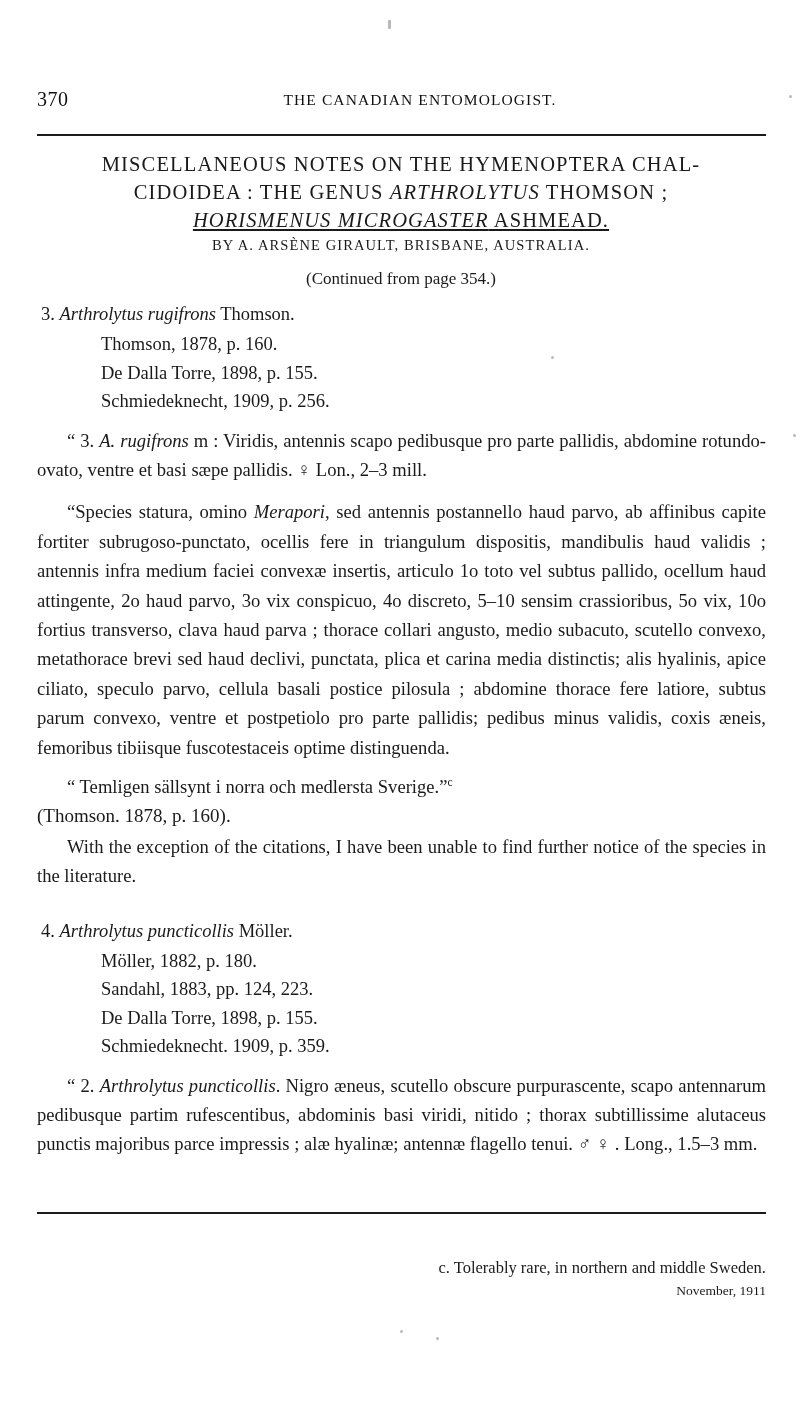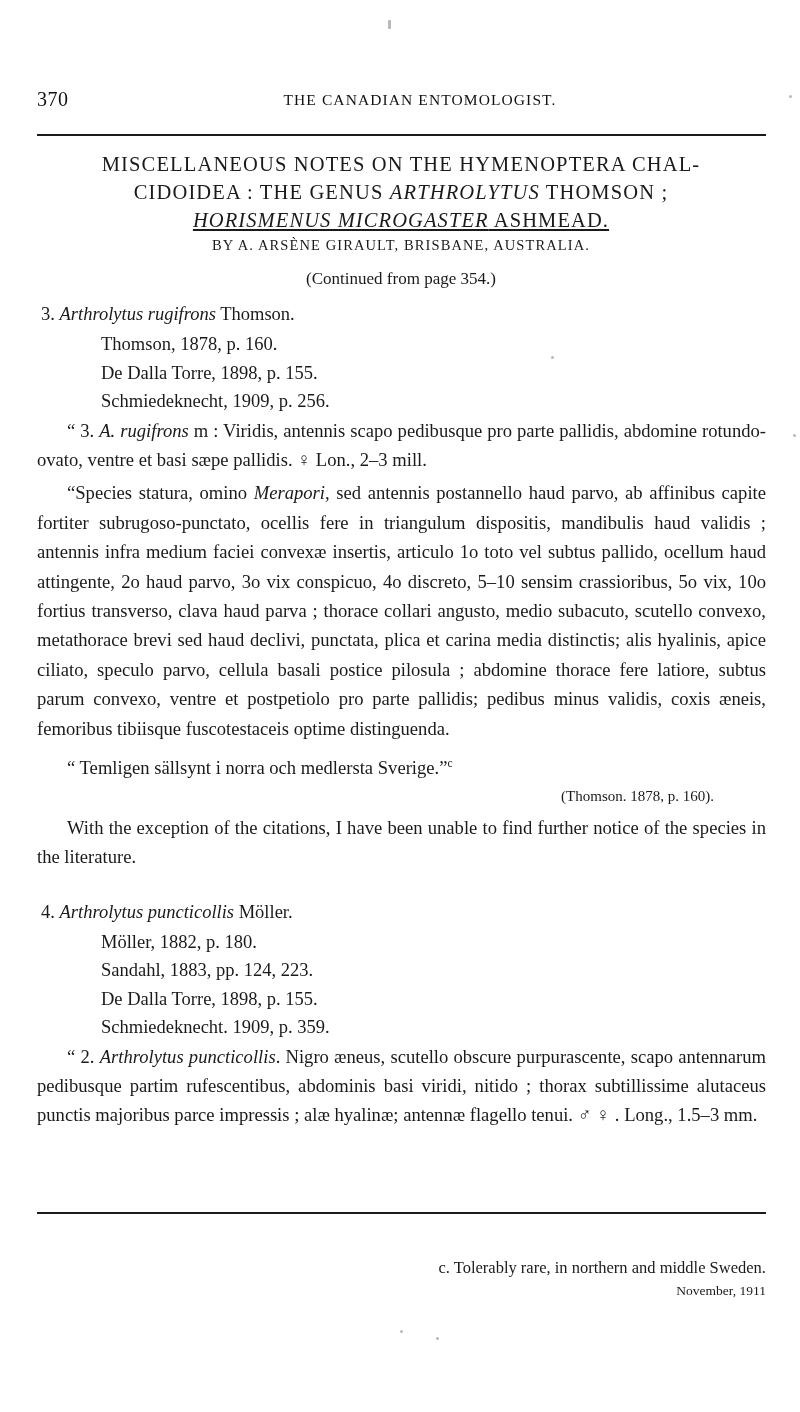--- a/index.html
+++ b/index.html
@@ -130,27 +130,26 @@
     text-indent: 30px;
     color: #1a1a1a;
     hyphens: none;
   }
   .para i { font-style: italic; }
   .para sup {
     font-size: 0.62em;
     vertical-align: super;
     line-height: 0;
   }
-  .para-p1 { }
-  .para-p2 { margin-top: 4px; }
+  .para-p1 { margin-top: 10px; }
+  .para-p2 { margin-top: 13px; }
   .para-sv { margin-top: 10px; text-indent: 30px; }
   .line-right {
-    font-size: 15px;
+    font-size: 19px;
     line-height: 29.4px;
-    text-align: right;
     padding-right: 52px;
     margin: 0;
   }
   .para-with { margin-top: 1px; }
 
   .spacer-sec { height: 26px; }
 
   
   .rule-bottom { top: 1212px; }
   .footnote {

